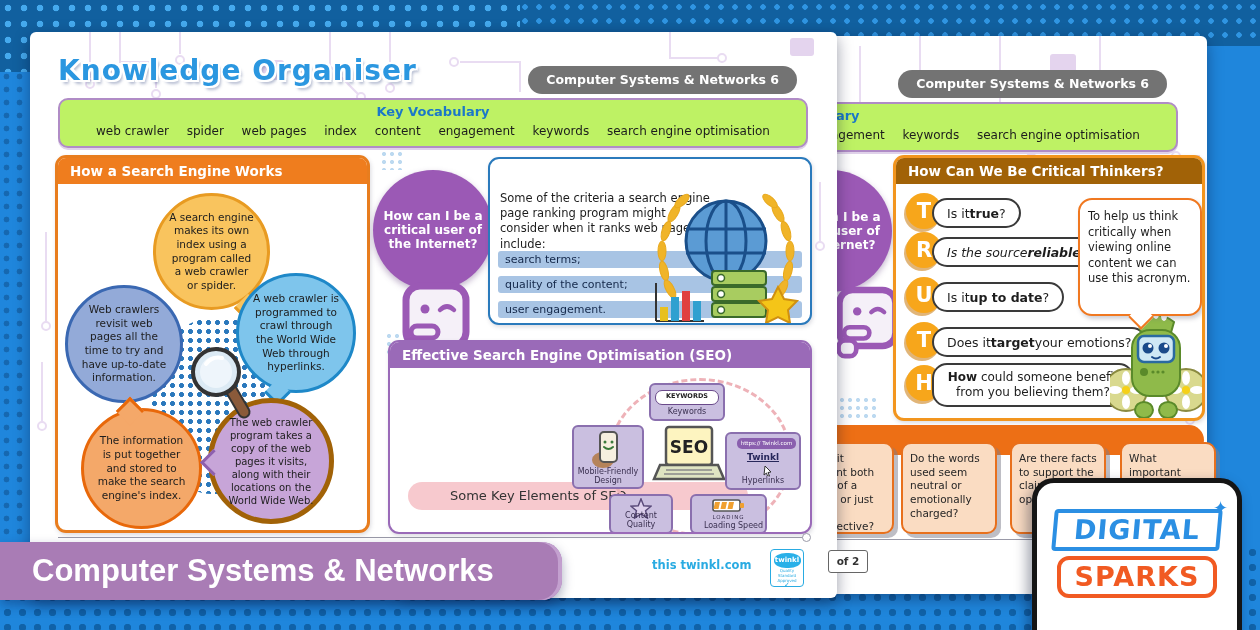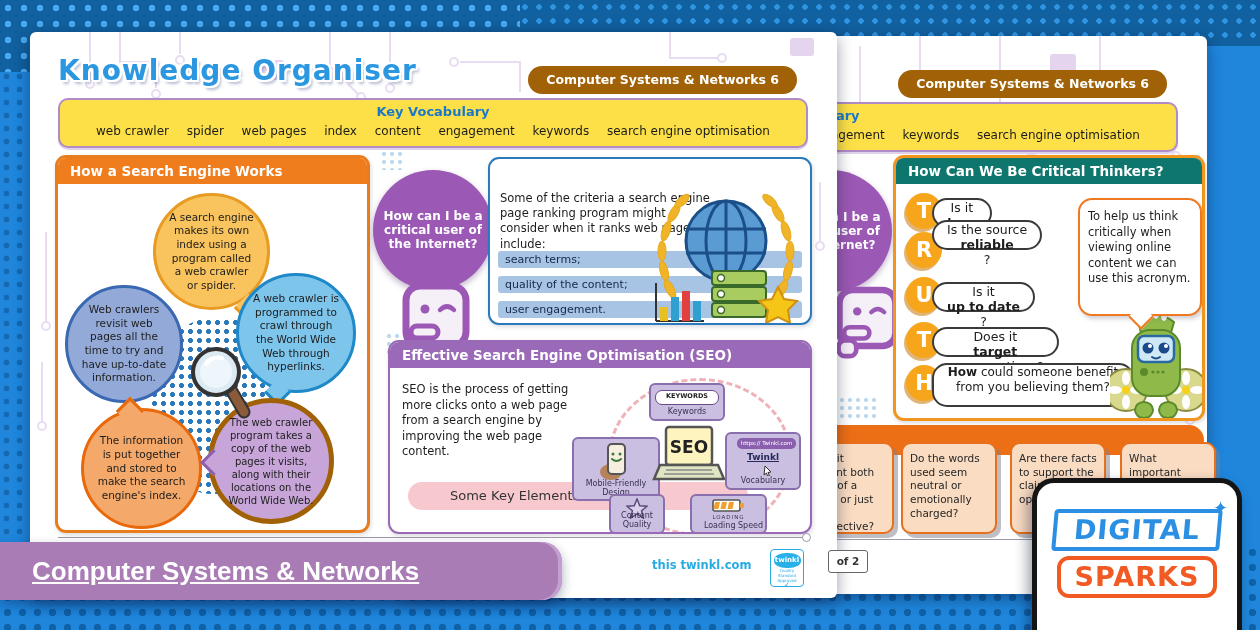--- a/index.html
+++ b/index.html
@@ -17,22 +17,22 @@
 
   .sheet{position:absolute;background:#fff;border-radius:6px;box-shadow:0 5px 16px rgba(0,10,40,.4);}
   #page2{left:400px;top:36px;width:807px;height:558px;}
   #page1{left:30px;top:32px;width:807px;height:566px;}
 
   .circuit{position:absolute;left:0;top:0;pointer-events:none;}
 
   .ko-title{position:absolute;left:28px;top:22px;font-size:28px;font-weight:900;color:#2b97e0;letter-spacing:1px;
     text-shadow:-2px -2px 0 #fff,2px -2px 0 #fff,-2px 2px 0 #fff,2px 2px 0 #fff,-2px 0 0 #fff,2px 0 0 #fff,0 -2px 0 #fff,0 2px 0 #fff,3px 4px 3px rgba(40,60,120,.35);}
   .badge{position:absolute;right:40px;top:34px;height:28px;line-height:28px;padding:0 18px;border-radius:14px;
-    background:#a16207;color:#fff;font-weight:bold;font-size:12.5px;}
-  .vocab{position:absolute;left:28px;top:66px;width:750px;height:50px;background:#fde047;border:2px solid #b08cc6;
+    background:#737373;color:#fff;font-weight:bold;font-size:12.5px;}
+  .vocab{position:absolute;left:28px;top:66px;width:750px;height:50px;background:#bef264;border:2px solid #b08cc6;
     border-radius:10px;box-sizing:border-box;box-shadow:0 2px 0 #e0d2ea;}
   .vocab-title{text-align:center;color:#1b78c8;font-weight:bold;font-size:13px;margin-top:4px;}
   .vocab-words{display:flex;justify-content:space-between;padding:0 36px;margin-top:5px;font-size:12px;color:#1c1c1c;}
 
   .panel{position:absolute;background:#fff;box-sizing:border-box;border-radius:11px;overflow:hidden;box-shadow:1px 2px 4px rgba(60,60,90,.18);}
   .panel-header{height:26px;line-height:26px;color:#fff;font-weight:bold;font-size:13.5px;padding-left:12px;}
 
   .bubble{position:absolute;border-radius:50%;display:flex;align-items:center;justify-content:center;
     text-align:center;box-sizing:border-box;font-size:10.5px;line-height:1.3;color:#1d1d1d;padding:12px;}
   .tail{position:absolute;transform:rotate(45deg);}
@@ -45,33 +45,33 @@
     font-size:11px;color:#14284a;padding-left:7px;z-index:1;}
 
   .seo-box{position:absolute;background:#cabfe0;border:2px solid #8a6fae;border-radius:6px;box-sizing:border-box;
     font-size:8px;color:#3a3050;text-align:center;z-index:2;}
   .seo-label{position:absolute;left:0;right:0;bottom:3px;font-size:8px;color:#3a3050;}
 
   .acro-circle{position:absolute;left:10px;width:36px;height:36px;border-radius:50%;background:#f7a61b;color:#fff;
     font-weight:900;font-size:21px;display:flex;align-items:center;justify-content:center;
     box-shadow:-2px 3px 0 rgba(200,120,10,.55);}
   .acro-pill{position:absolute;left:36px;background:#fff;border:2px solid #3a3a3a;border-radius:15px;
-    font-size:12.5px;color:#1d1d1d;padding:0 13px;display:flex;align-items:center;white-space:nowrap;z-index:1;flex-direction:column;}
+    font-size:12.5px;color:#1d1d1d;padding:0 13px;display:flex;align-items:center;white-space:nowrap;z-index:1;}
   .acro-pill b,.qtext b{font-weight:bold;}
 
   .qcard{position:absolute;width:96px;height:92px;background:#fadcc2;border:2.5px solid #e8701c;border-radius:10px;
     box-sizing:border-box;padding:8px 7px;font-size:10.5px;line-height:1.3;color:#262626;
     box-shadow:4px 4px 0 rgba(125,125,140,.5);overflow:hidden;}
 
   .footer-line{position:absolute;height:0;border-top:1.5px solid #9a9aa8;}
   .footer-line::after{content:"";position:absolute;right:-8px;top:-5px;width:7px;height:7px;border:1.5px solid #9a9aa8;border-radius:50%;background:#fff;}
 
   .banner{position:absolute;left:0;top:542px;width:562px;height:58px;background:#a97cb5;border-radius:0 20px 20px 0;
     box-shadow:0 5px 12px rgba(10,20,70,.35),inset -4px 0 0 #c3a0cf;z-index:30;
-    font-family:"Liberation Sans",sans-serif;font-weight:bold;color:#fff;font-size:26px;line-height:58px;padding-left:32px;box-sizing:border-box;text-decoration:underline;}
+    font-family:"Liberation Sans",sans-serif;font-weight:bold;color:#fff;font-size:31px;line-height:58px;padding-left:32px;box-sizing:border-box;}
 
   .page-ind{position:absolute;left:828px;top:550px;width:38px;height:21px;background:#fff;border:1.5px solid #666;
     border-radius:3px;z-index:25;font-size:10.5px;font-weight:bold;color:#333;text-align:center;line-height:21px;}
 
   .sparks-card{position:absolute;left:1032px;top:478px;width:200px;height:170px;background:#fff;border:5px solid #151515;
     border-radius:22px;z-index:50;box-shadow:-4px 6px 14px rgba(0,10,40,.4);}
   .dg-box{position:relative;margin:26px 16px 0;border:4px solid #2b8fe3;border-radius:4px;transform:skew(-5deg);
     color:#2b8fe3;font-weight:900;font-size:27px;letter-spacing:1px;text-align:center;padding:1px 0 2px;}
   .sp-box{position:relative;margin:5px 20px 0;border:4px solid #f15a22;border-radius:12px;
     color:#f15a22;font-weight:900;font-size:27px;letter-spacing:1px;text-align:center;padding:1px 0 2px;}
@@ -131,27 +131,27 @@
     <div class="circle-q" style="left:370px;top:134px;width:122px;height:122px;">How can I be a critical user of the Internet?</div>
     <svg style="position:absolute;left:432px;top:248px;" width="70" height="80" viewBox="0 0 75 85">
       <rect x="8" y="6" width="60" height="60" rx="14" fill="#f5f0f8" stroke="#9b59b5" stroke-width="7"></rect>
       <circle cx="27" cy="29" r="4.5" fill="#9b59b5"></circle>
       <path d="M42 30 q7 -7 14 0" stroke="#9b59b5" stroke-width="4.5" fill="none" stroke-linecap="round"></path>
       <rect x="13" y="46" width="27" height="12" rx="6" fill="#f5f0f8" stroke="#9b59b5" stroke-width="5"></rect>
       <rect x="7" y="60" width="19" height="17" rx="7" fill="#f5f0f8" stroke="#9b59b5" stroke-width="5"></rect>
     </svg>
 
     <div class="panel" style="left:493px;top:119px;width:312px;height:266px;border:3px solid #f2951e;">
-      <div class="panel-header" style="background:#0f766e;">How Can We Be Critical Thinkers?</div>
+      <div class="panel-header" style="background:#a16207;">How Can We Be Critical Thinkers?</div>
       <div class="acro-pill" style="top:40px;height:26px;">
           <span>Is it </span>
           <b>true</b>
           <span>?</span>
         </div>
-      <div class="acro-pill" style="top:62px;height:26px;">
+      <div class="acro-pill" style="top:79px;height:26px;font-style:italic;">
           <span>Is the source </span>
           <b>reliable</b>
           <span>?</span>
         </div>
       <div class="acro-pill" style="top:124px;height:26px;">
           <span>Is it </span>
           <b>up to date</b>
           <span>?</span>
         </div>
       <div class="acro-pill" style="top:169px;height:26px;">
@@ -342,30 +342,29 @@
           <rect x="25" y="114" width="8" height="24" fill="#30a0d0"></rect>
           <rect x="36" y="108" width="8" height="30" fill="#e04040"></rect>
           <rect x="47" y="118" width="8" height="20" fill="#30a0d0"></rect>
         </g>
         <path d="M132 104 l6 12 13 2 -9 9 2 13 -12 -6 -12 6 2 -13 -9 -9 13 -2 z" fill="#f5c518" stroke="#d09010" stroke-width="2"></path>
       </svg>
     </div>
 
     <div class="panel" style="left:358px;top:308px;width:424px;height:194px;border:2.5px solid #9a6ab8;">
       <div class="panel-header" style="background:#9a6ab8;">Effective Search Engine Optimisation (SEO)</div>
-      <div style="position:absolute;left:12px;top:40px;width:190px;font-size:11.5px;line-height:1.35;color:#1d1d1d;">SEO is the process of getting more clicks onto a web page from a search engine by improving the web page content.</div>
       <div style="position:absolute;left:18px;top:140px;width:340px;height:28px;background:#f7c9ce;border-radius:14px;line-height:28px;padding-left:42px;box-sizing:border-box;font-size:13px;color:#333;">Some Key Elements of SEO</div>
       <div style="position:absolute;left:218px;top:36px;width:178px;height:152px;border:3px dashed #eeb2b8;border-radius:50%;"></div>
 
       <div class="seo-box" style="left:259px;top:41px;width:76px;height:38px;">
         <div style="margin:5px auto 0;width:62px;height:13px;background:#fff;border:1.5px solid #6a4a8a;border-radius:7px;font-size:6.5px;line-height:11px;font-weight:bold;color:#222;">KEYWORDS</div>
         <div class="seo-label">Keywords</div>
       </div>
 
-      <div class="seo-box" style="left:182px;top:83px;width:88px;height:64px;margin-top:12px;">
+      <div class="seo-box" style="left:182px;top:83px;width:72px;height:64px;">
         <svg width="34" height="38" style="margin-top:3px;" viewBox="0 0 34 38">
           <ellipse cx="12" cy="30" rx="11" ry="8" fill="#b5835a"></ellipse>
           <rect x="9" y="2" width="17" height="30" rx="4" fill="#f6efdf" stroke="#555" stroke-width="2"></rect>
           <circle cx="14" cy="12" r="1.5" fill="#3a7a3a"></circle>
             <circle cx="21" cy="12" r="1.5" fill="#3a7a3a"></circle>
           <path d="M13 17 q4.5 4 9 0" stroke="#3a7a3a" stroke-width="2" fill="none" stroke-linecap="round"></path>
         </svg>
         <div class="seo-label" style="bottom:2px;line-height:1.15;">Mobile-Friendly Design</div>
       </div>
 
@@ -376,24 +375,24 @@
         <line x1="14" y1="45" x2="60" y2="45" stroke="#888" stroke-width="1.5"></line>
         <line x1="12" y1="49" x2="62" y2="49" stroke="#888" stroke-width="1.5"></line>
       </svg>
 
       <div class="seo-box" style="left:335px;top:90px;width:76px;height:58px;">
         <div style="margin:4px 3px 0 10px;height:11px;background:#8a5fae;border-radius:5px;color:#fff;font-size:5.5px;line-height:11px;">https:// Twinkl.com</div>
         <div style="margin-top:3px;font-size:9px;font-weight:bold;color:#27275a;text-decoration:underline;">Twinkl</div>
         <svg width="10" height="10" viewBox="0 0 10 10" style="position:absolute;left:36px;top:32px;">
           <path d="M2 0 L8 6 L5 6.5 L6.5 10 L4.5 10 L3.5 7 L1 9 Z" fill="#fff" stroke="#333" stroke-width="1"></path>
         </svg>
-        <div class="seo-label">Vocabulary</div>
-      </div>
-
-      <div class="seo-box" style="left:219px;top:152px;width:56px;height:40px;">
+        <div class="seo-label">Hyperlinks</div>
+      </div>
+
+      <div class="seo-box" style="left:219px;top:152px;width:64px;height:40px;">
         <svg width="22" height="21" style="margin-top:2px;" viewBox="0 0 24 23">
           <path d="M12 1 l3 7.5 8 .5 -6 5 2 8 -7 -4.5 -7 4.5 2 -8 -6 -5 8 -.5 z" fill="#ddd0ec" stroke="#5a4a7a" stroke-width="1.6"></path>
         </svg>
         <div class="seo-label">Content Quality</div>
       </div>
 
       <div class="seo-box" style="left:300px;top:152px;width:77px;height:40px;">
         <svg width="34" height="13" style="margin-top:3px;" viewBox="0 0 34 13">
           <rect x="1" y="1" width="27" height="11" rx="2" fill="#fff" stroke="#555" stroke-width="1.6"></rect>
           <rect x="28" y="4" width="4" height="5" rx="1" fill="#f0a030"></rect>

